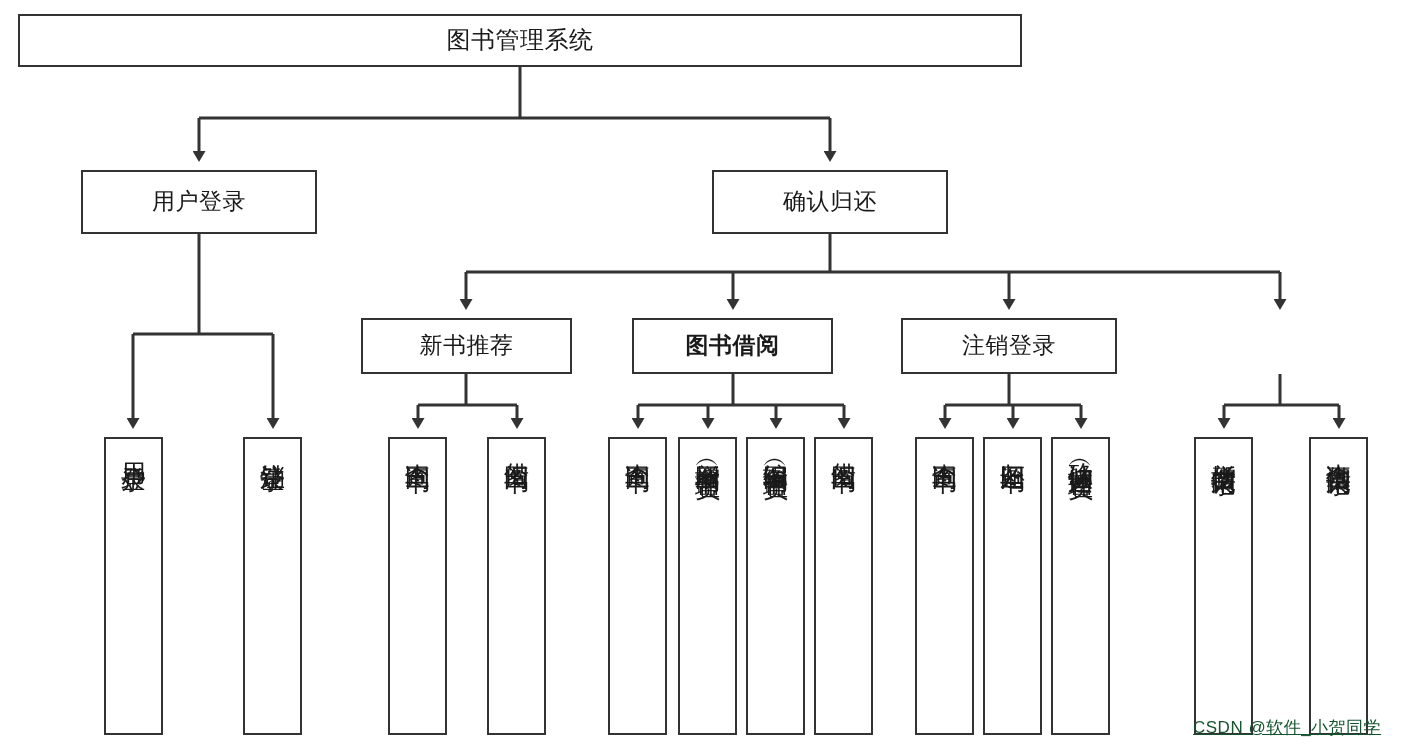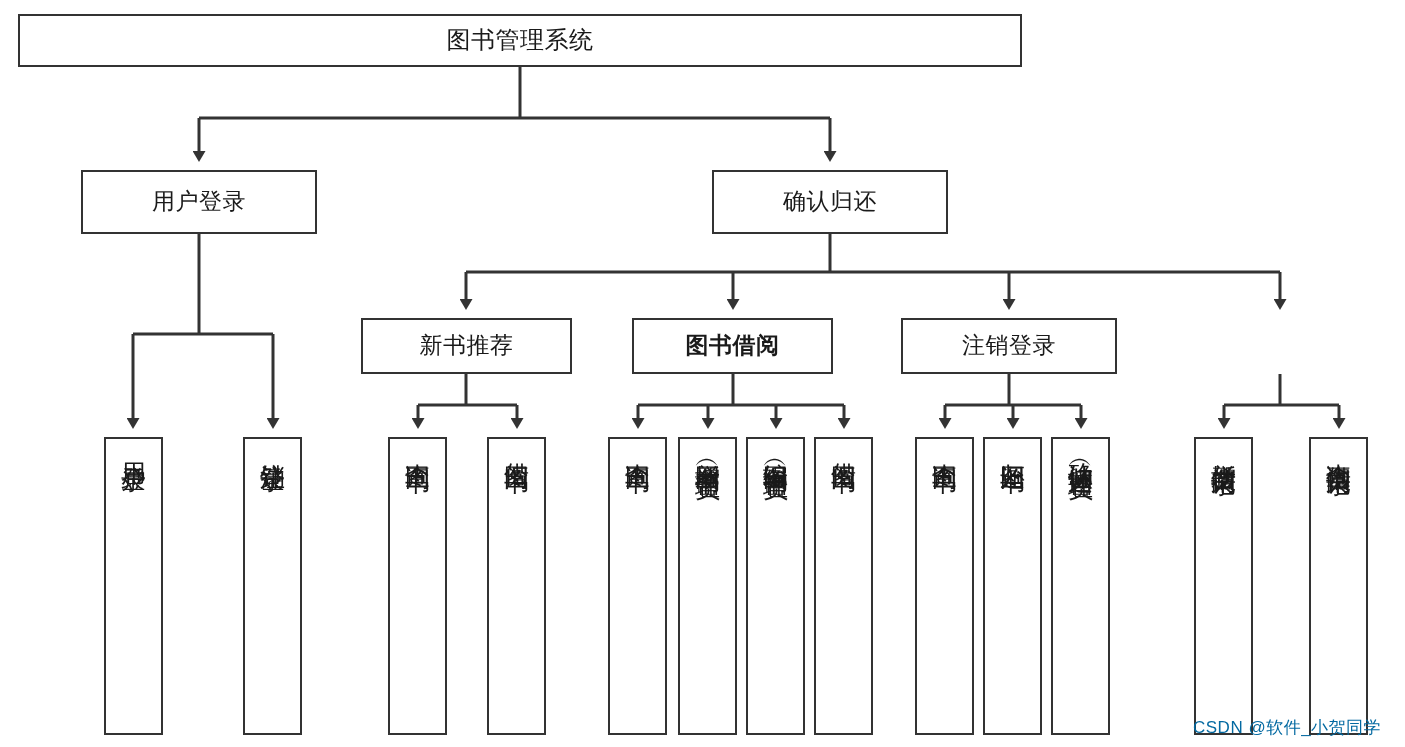--- a/index.html
+++ b/index.html
@@ -56,23 +56,24 @@
     font-size: 25px;
     letter-spacing: 2px;
     line-height: 1;
   }
   #root-node .label {
     font-size: 24px;
   }
   .watermark {
     position: absolute;
     font-size: 17px;
-    color: #0369a1;
+    color: #14532d;
     white-space: nowrap;
     letter-spacing: 0.5px;
+    text-decoration: underline;
   }
 </style>
 </head>
 <body>
 
 <div id="canvas">
 
   <svg id="wires" viewBox="0 0 1405 747">
     <defs>
       <marker id="arrow" markerWidth="11" markerHeight="13" refX="1" refY="6.5" orient="auto" markerUnits="userSpaceOnUse">

